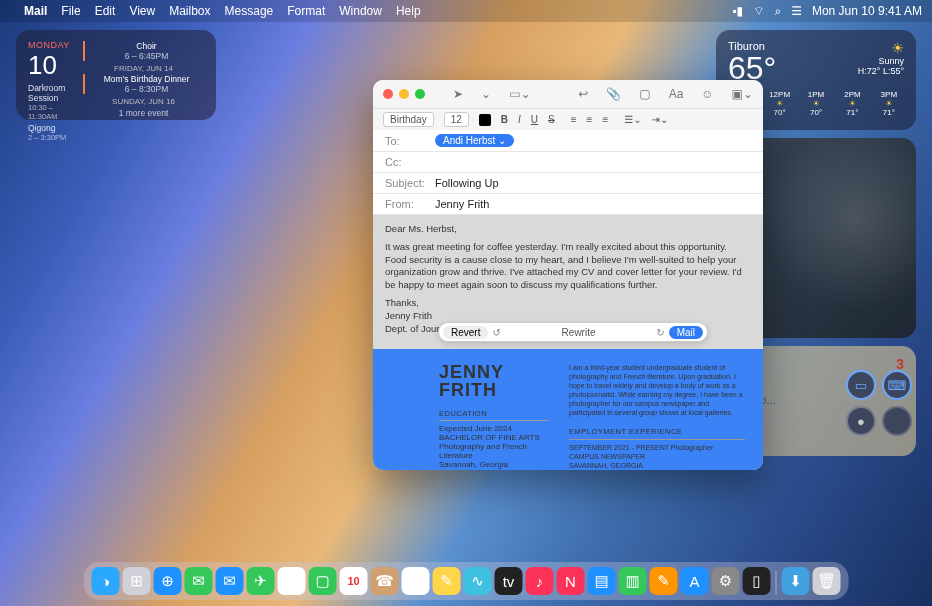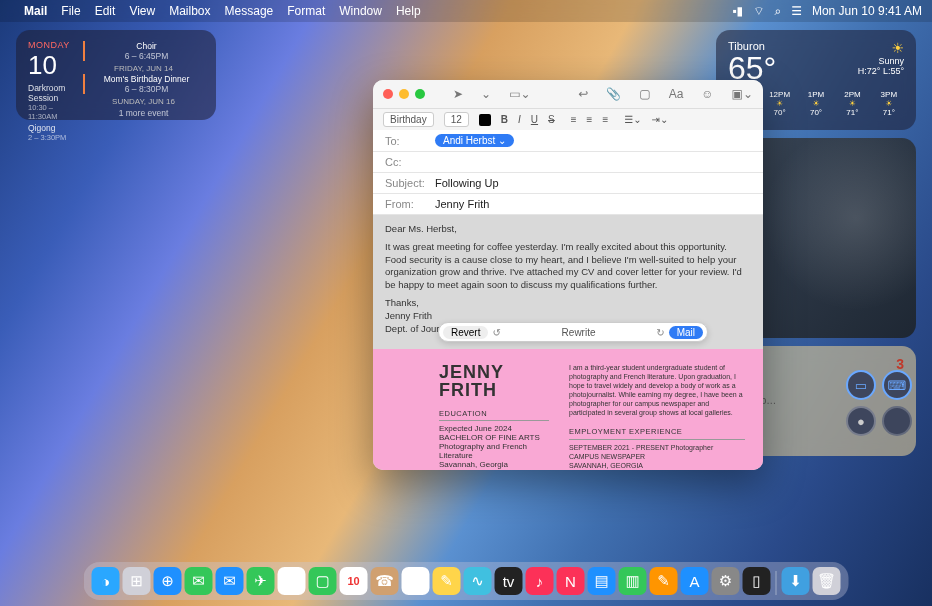--- a/index.html
+++ b/index.html
@@ -45,21 +45,21 @@
 .swatch { width:12px; height:12px; background:#000; border-radius:2px; }
 .hdr-row { display:flex; align-items:center; padding:4px 12px; font-size:11px; border-bottom:1px solid #e5e5e5; background:#fff; }
 .hdr-row .lbl { width:50px; color:#888; }
 .hdr-row .val { flex:1; color:#222; }
 .pill { background:#2f7bf5; color:#fff; padding:1px 8px; border-radius:10px; font-size:10px; }
 .rewrite-bar { position:absolute; top:128px; left:65px; width:270px; height:20px; background:#fff; border:1px solid #ccc; border-radius:10px; display:flex; align-items:center; font-size:10px; padding:0 4px; box-shadow:0 2px 6px rgba(0,0,0,.15); }
 .rw-btn { padding:1px 8px; border-radius:8px; }
 .rw-revert { background:#eee; }
 .rw-center { flex:1; text-align:center; color:#555; }
 .rw-done { background:#2f7bf5; color:#fff; }
-.body-area { flex:1; background:#f9a8d4; overflow:hidden; }
+.body-area { flex:1; background:#3b82f6; overflow:hidden; }
 .email-text { background:#d9d9d9; padding:8px 12px; font-size:9.5px; color:#333; line-height:1.35; }
 .email-text p { margin-bottom:5px; }
 .resume { padding:14px 18px; font-size:8px; color:#333; display:flex; gap:20px; }
 .resume .rl { width:110px;margin-left:48px; }
 .resume .rname { font-size:18px; font-weight:700; letter-spacing:1px; line-height:1; }
 .resume .rsec { font-size:7.5px; letter-spacing:.5px; margin-top:10px; border-bottom:1px solid #999; padding-bottom:2px; margin-bottom:3px; }
 .resume .rr { flex:1; font-size:7px; line-height:1.3; }
 .resume ul { list-style:disc; margin-left:10px; }
 
 .dock { position:absolute; bottom:6px; left:50%; transform:translateX(-50%); background:rgba(200,200,220,.35); backdrop-filter:blur(15px); border-radius:16px; padding:5px 8px; display:flex; gap:3px; align-items:end; }

